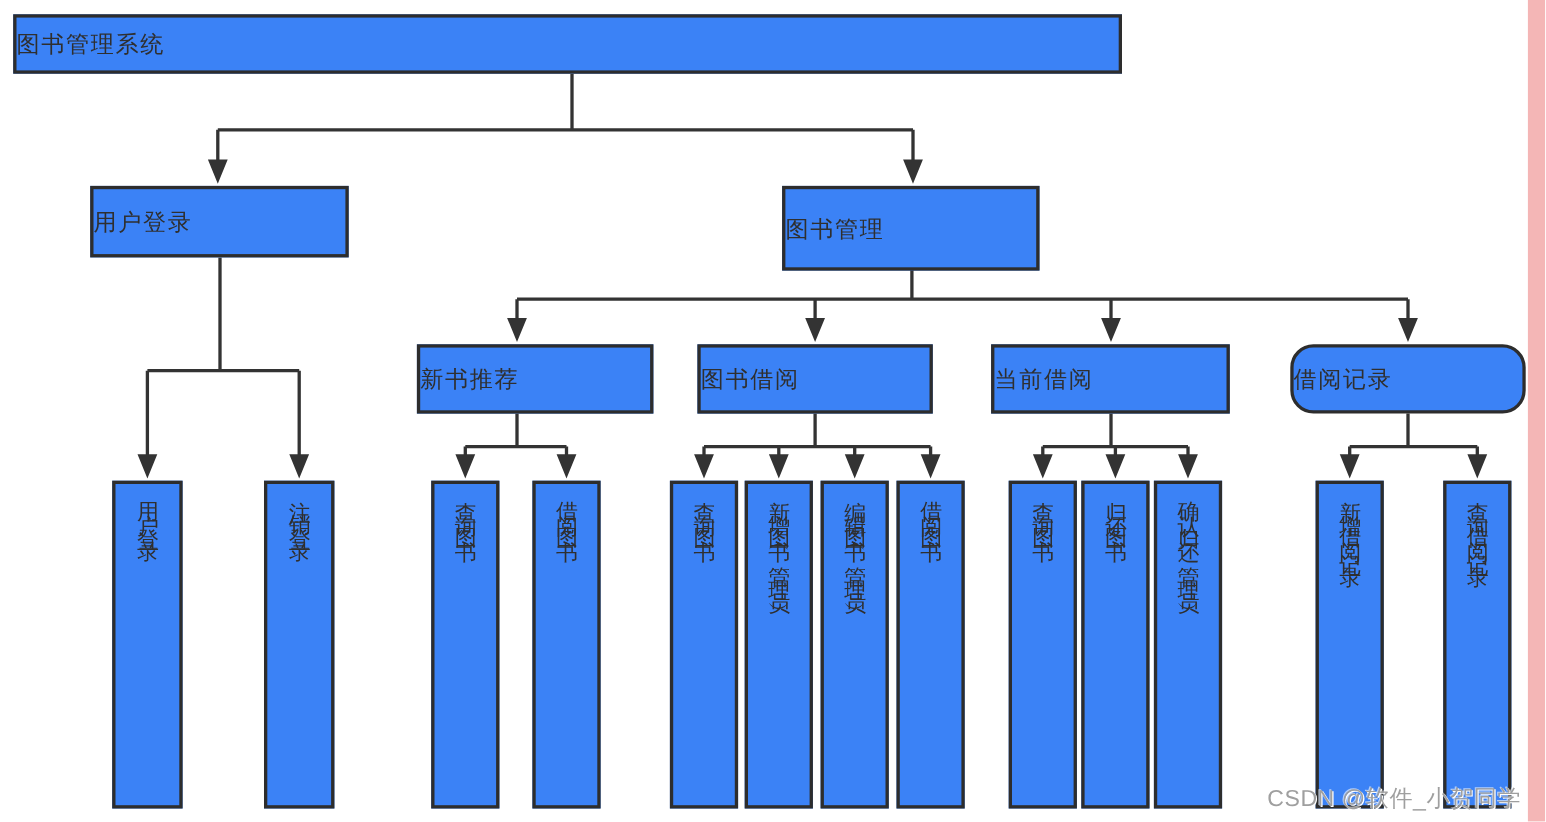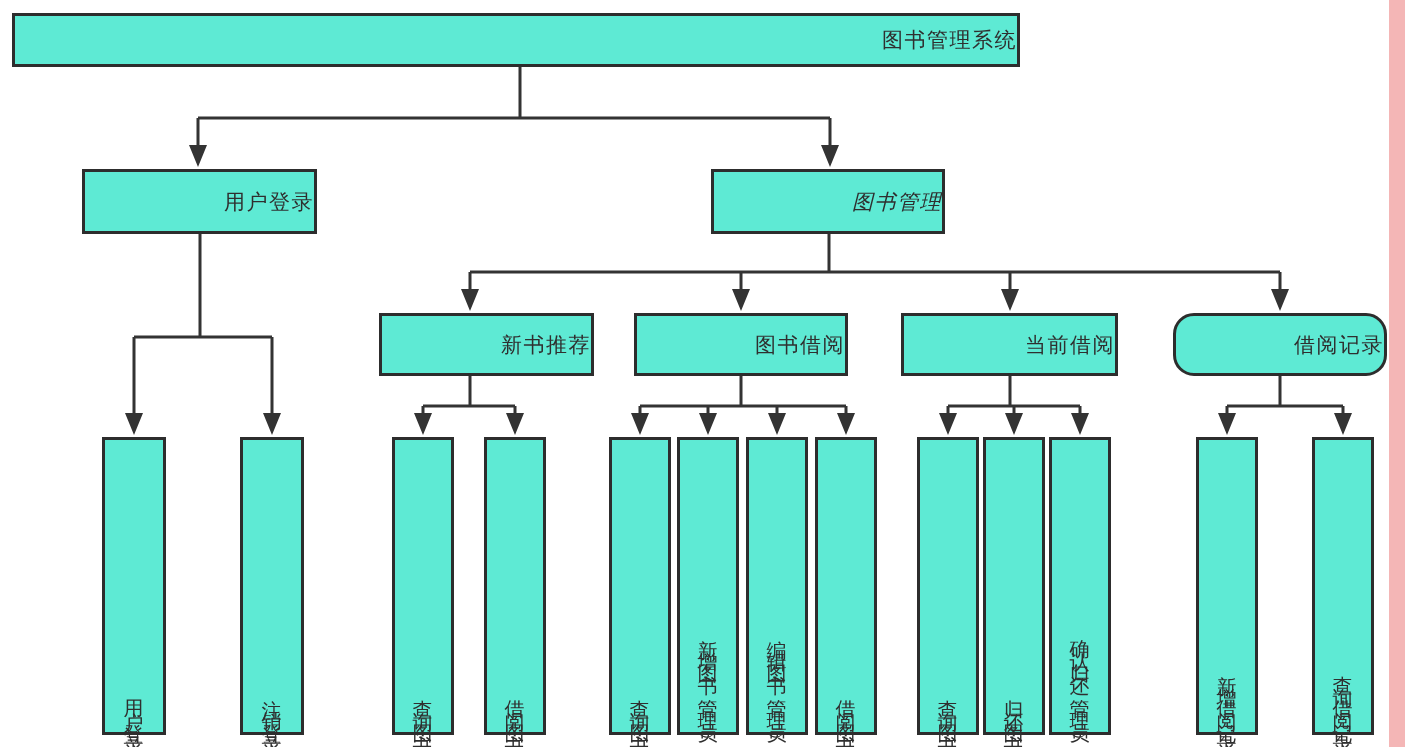--- a/index.html
+++ b/index.html
@@ -2,23 +2,23 @@
 <html><head>
 <meta charset="utf-8">
 <style>
   html,body{margin:0;padding:0;background:#ffffff;}
   .stage{
     position:relative;width:1405px;height:747px;background:#ffffff;
     overflow:hidden;font-family:"Liberation Sans","DejaVu Sans",sans-serif;
   }
   .wires{position:absolute;left:0;top:0;z-index:1;}
   .box{
-    position:absolute;z-index:2;background:#5eead4;
+    position:absolute;z-index:2;background:#3b82f6;
     border:3px solid #2d2d2d;box-sizing:border-box;
-    display:flex;align-items:center;justify-content:flex-end;
+    display:flex;align-items:center;justify-content:flex-start;
     color:#2f2f2f;
   }
   .hbox{font-size:21px;letter-spacing:1.5px;white-space:nowrap;}
   .vbox{
     font-size:20px;
     writing-mode:vertical-rl;text-orientation:mixed;
     letter-spacing:12px;line-height:1;
     top:437px;height:298px;width:62px;
   }
   .strip{
@@ -69,21 +69,21 @@
     </g>
   </svg>
 
   <div class="box hbox" style="left:12px;top:13px;width:1008px;height:54px;">
     <span>图书管理系统</span>
   </div>
 
   <div class="box hbox" style="left:82px;top:169px;width:235px;height:65px;">
     <span>用户登录</span>
   </div>
-  <div class="box hbox" style="left:711px;top:169px;width:234px;height:65px;font-style:italic;">
+  <div class="box hbox" style="left:711px;top:169px;width:234px;height:77px;">
     <span>图书管理</span>
   </div>
 
   <div class="box hbox" style="left:363px;top:313px;width:215px;height:63px;margin-left:16px;">
     <span>新书推荐</span>
   </div>
   <div class="box hbox" style="left:901px;top:313px;width:217px;height:63px;">
     <span>当前借阅</span>
   </div>
   <div class="box hbox" style="left:634px;top:313px;width:214px;height:63px;">
@@ -130,14 +130,15 @@
     <span>确认归还（管理员）</span>
   </div>
 
   <div class="box vbox" style="left:1196px;">
     <span>新增借阅记录</span>
   </div>
   <div class="box vbox" style="left:1312px;">
     <span>查询借阅记录</span>
   </div>
 
+  <div class="watermark">CSDN @软件_小贺同学</div>
 
 </div>
 
 </body></html>

